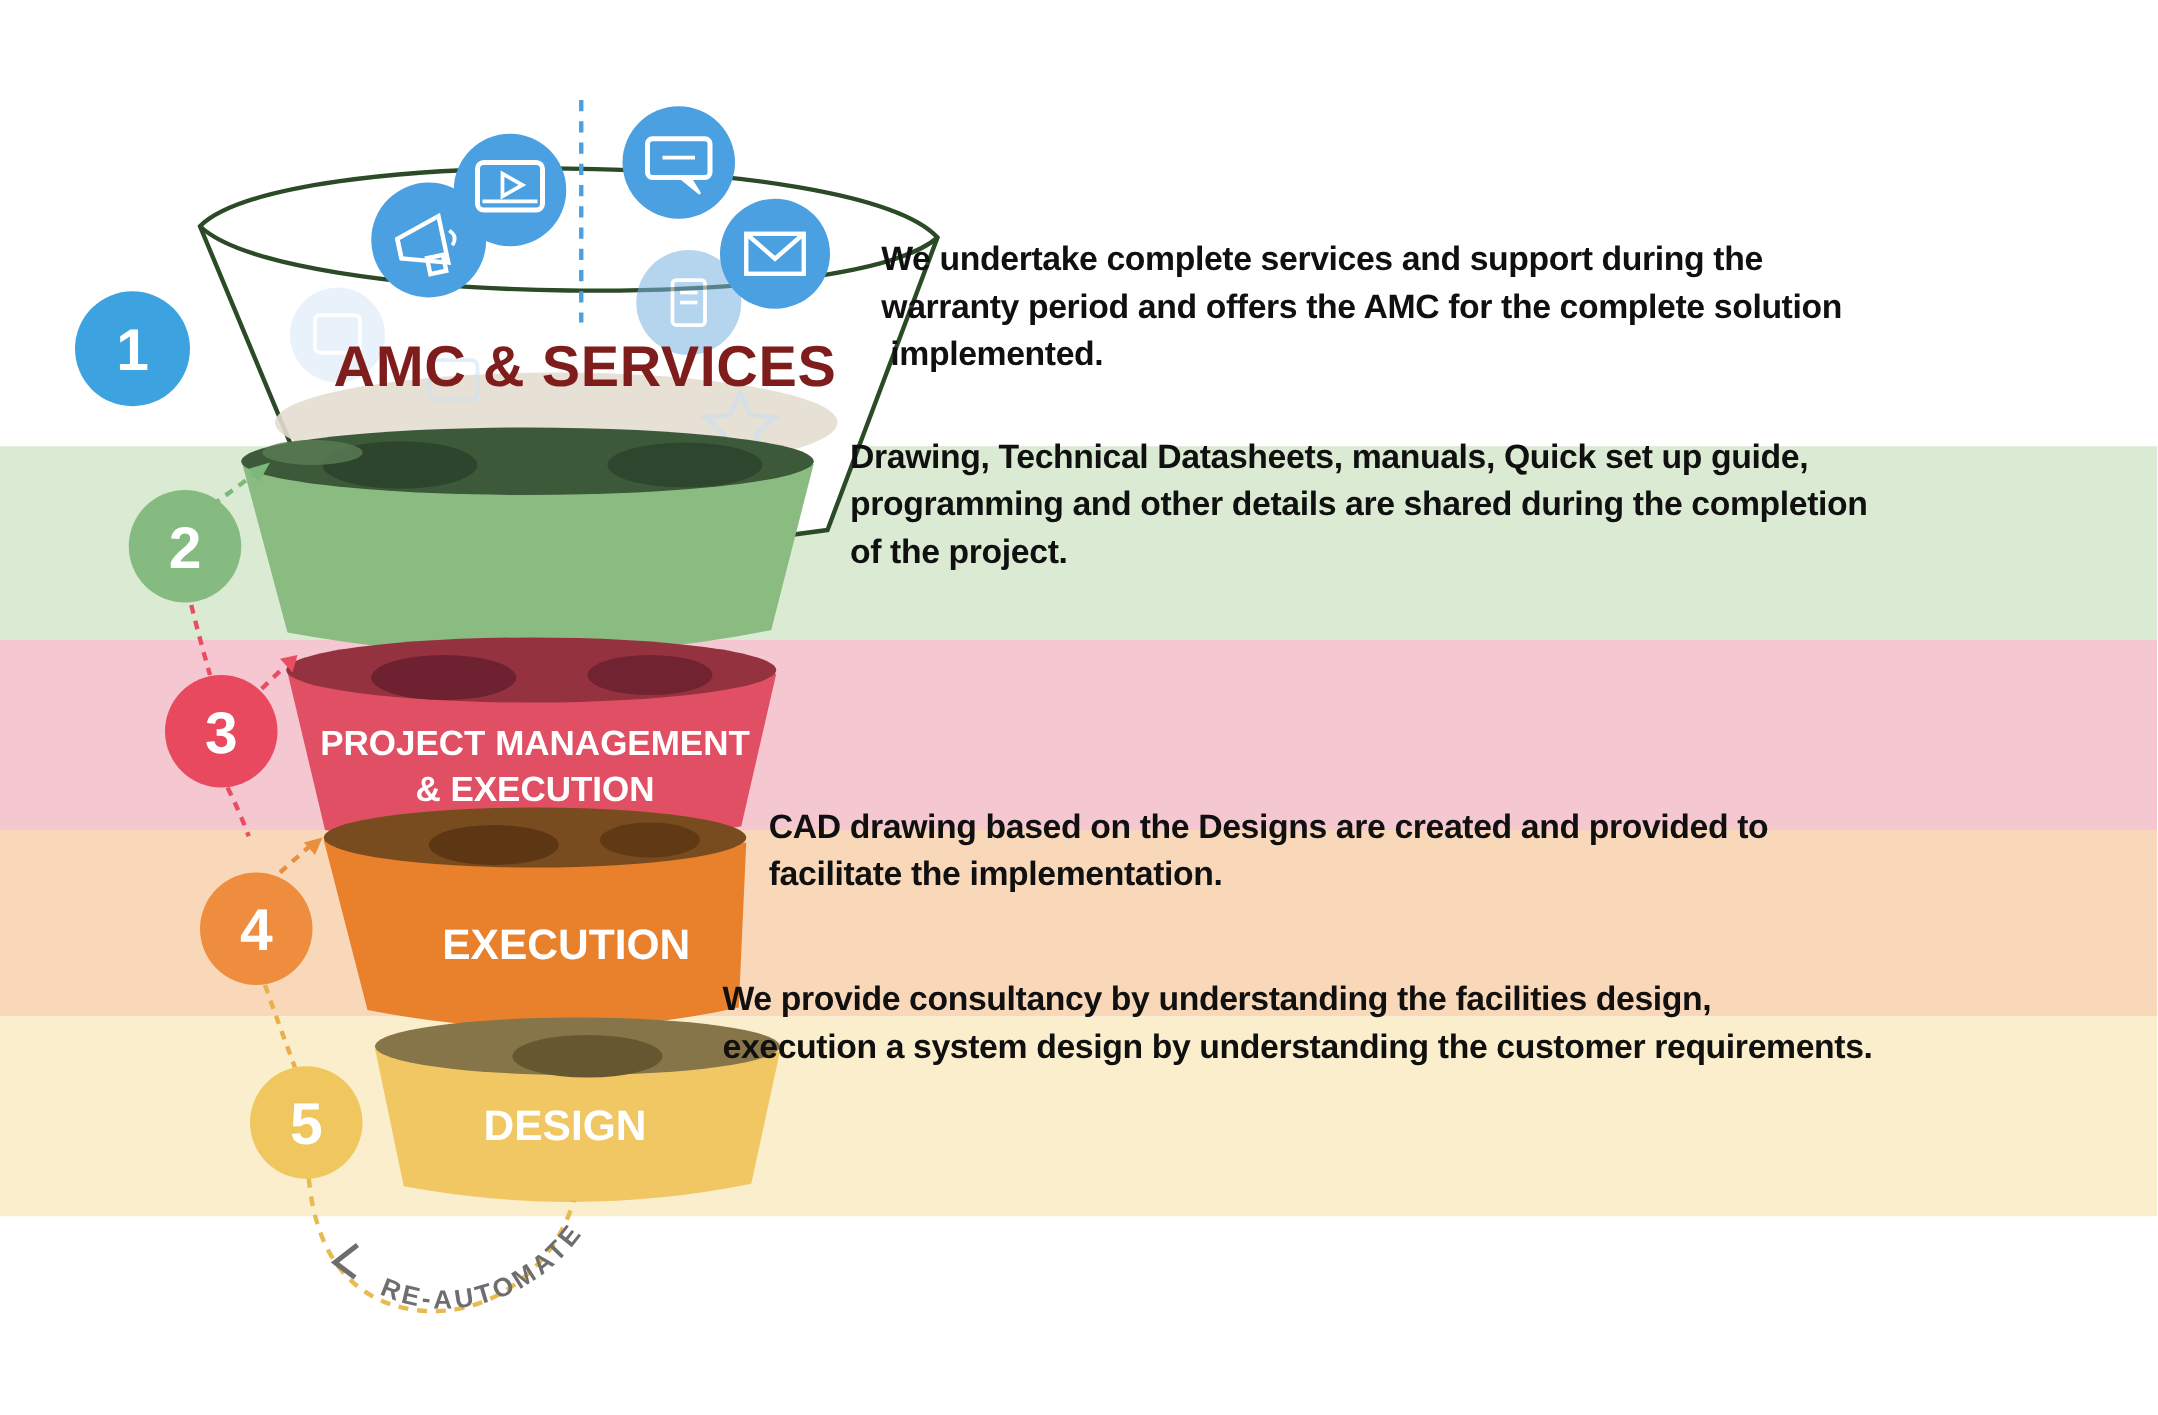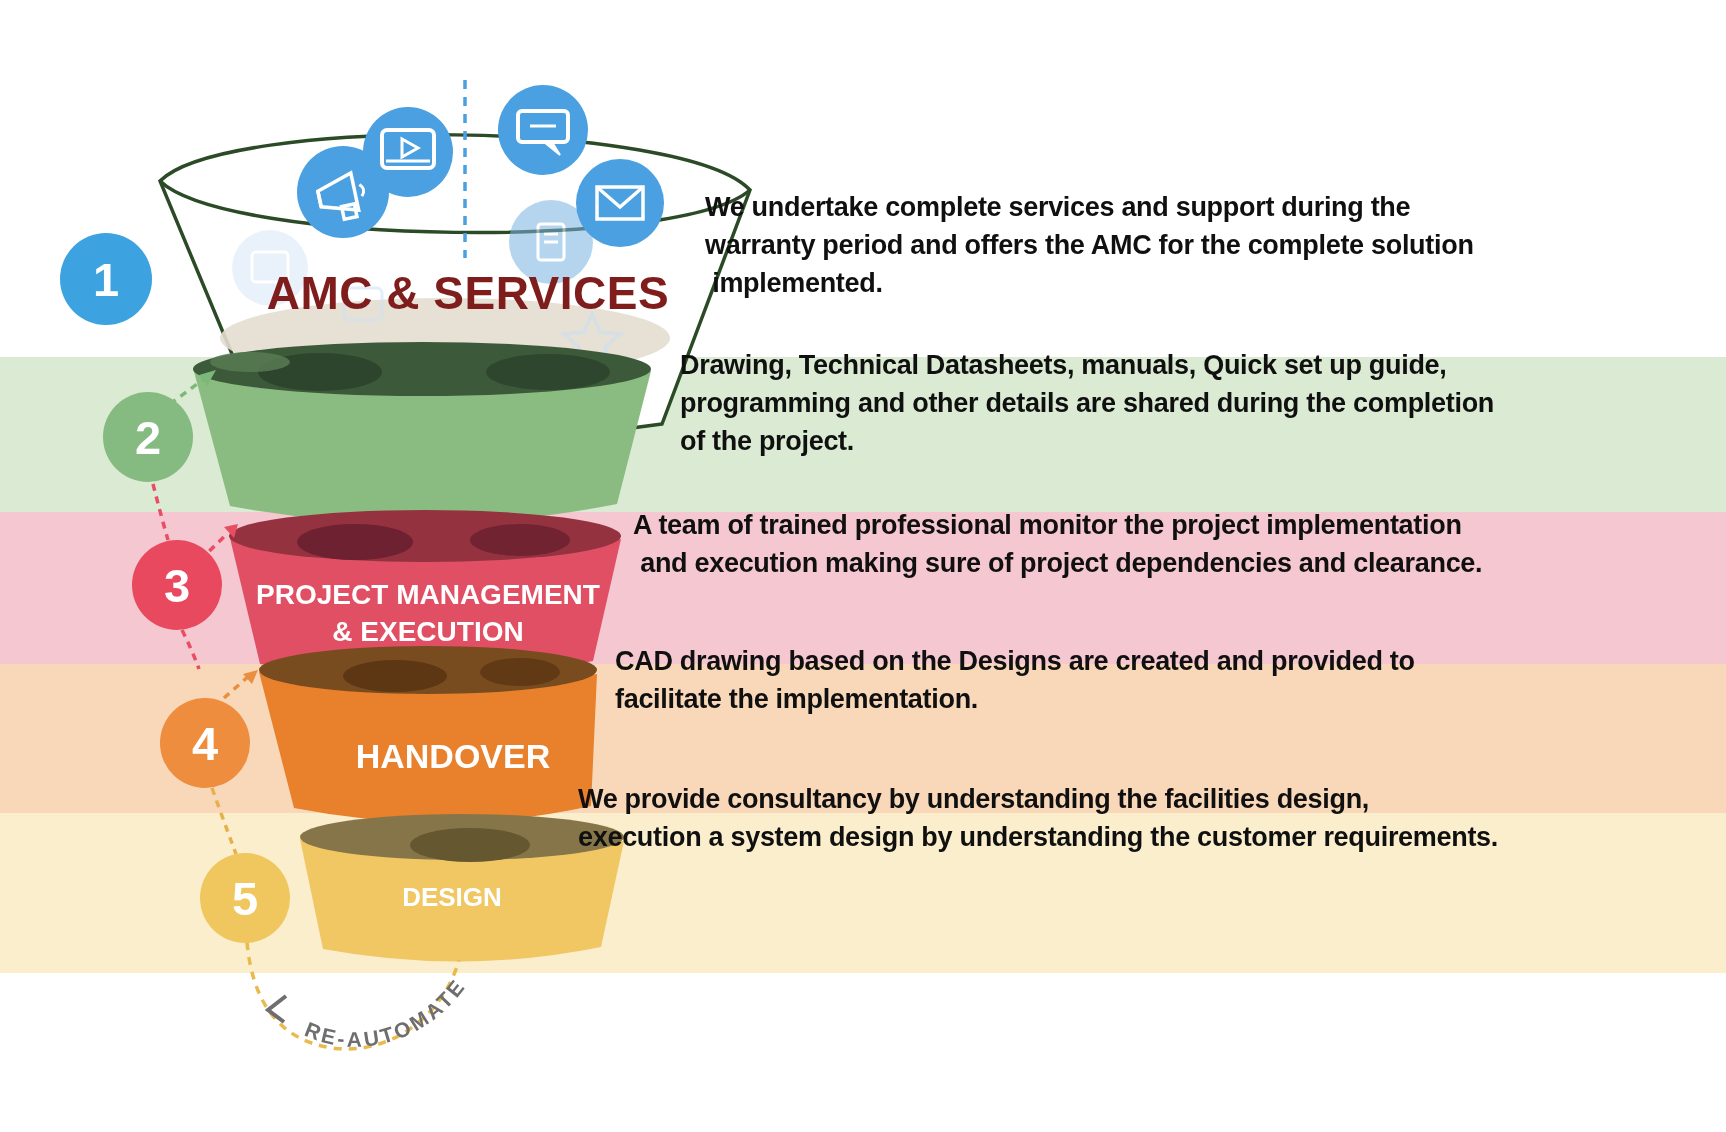--- a/index.html
+++ b/index.html
@@ -17,21 +17,21 @@
     position:absolute;left:468px;top:266px;transform:translateX(-50%);
     font-size:46px;font-weight:bold;color:#7f1d1d;letter-spacing:0.5px;white-space:nowrap;
   }
   .stage-title{
     position:absolute;transform:translateX(-50%);color:#ffffff;font-weight:bold;
     text-align:center;white-space:pre-line;
   }
   .stage-title.s2{left:424px;top:434px;font-size:26px;line-height:35px;}
   .stage-title.s3{left:428px;top:576px;font-size:28px;line-height:37px;}
   .stage-title.s4{left:453px;top:737px;font-size:34px;}
-  .stage-title.s5{left:452px;top:882px;font-size:26px;}
+  .stage-title.s5{left:452px;top:882px;font-size:34px;}
   .desc{
     position:absolute;color:#101010;font-weight:bold;font-size:27px;line-height:38px;
     letter-spacing:-0.3px;white-space:pre-wrap;
   }
   .desc.d1{left:705px;top:188px;}
   .desc.d2{left:680px;top:346px;}
   .desc.d3{left:633px;top:506px;}
   .desc.d4{left:615px;top:642px;}
   .desc.d5{left:578px;top:780px;}
   .num{
@@ -156,31 +156,29 @@
       <text font-size="21" font-weight="bold" fill="#6e6e6e" letter-spacing="3">
         <textPath href="#reAutoArc" startOffset="6">RE-AUTOMATE</textPath>
       </text>
     </g>
   </svg>
 
   <div class="heading">AMC &amp; SERVICES</div>
 
   <div class="stage-title s3">PROJECT MANAGEMENT
 &amp; EXECUTION</div>
-  <div class="stage-title s4">HANDOVER</div>
+  <div class="stage-title s4">EXECUTION</div>
   <div class="stage-title s5">DESIGN</div>
 
   <div class="desc d1">We undertake complete services and support during the
 warranty period and offers the AMC for the complete solution
  implemented.</div>
   <div class="desc d2">Drawing, Technical Datasheets, manuals, Quick set up guide,
 programming and other details are shared during the completion
 of the project.</div>
-  <div class="desc d3">A team of trained professional monitor the project implementation
- and execution making sure of project dependencies and clearance.</div>
   <div class="desc d4">CAD drawing based on the Designs are created and provided to
 facilitate the implementation.</div>
   <div class="desc d5">We provide consultancy by understanding the facilities design,
 execution a system design by understanding the customer requirements.</div>
 
   <div class="num n1">1</div>
   <div class="num n2">2</div>
   <div class="num n3">3</div>
   <div class="num n4">4</div>
   <div class="num n5">5</div>

